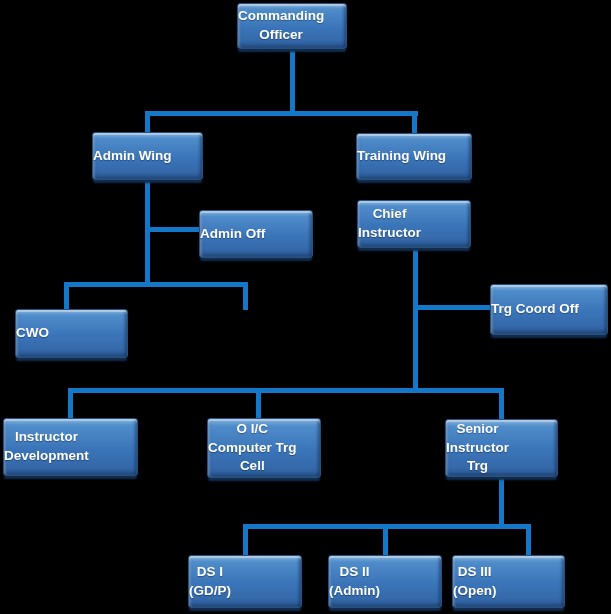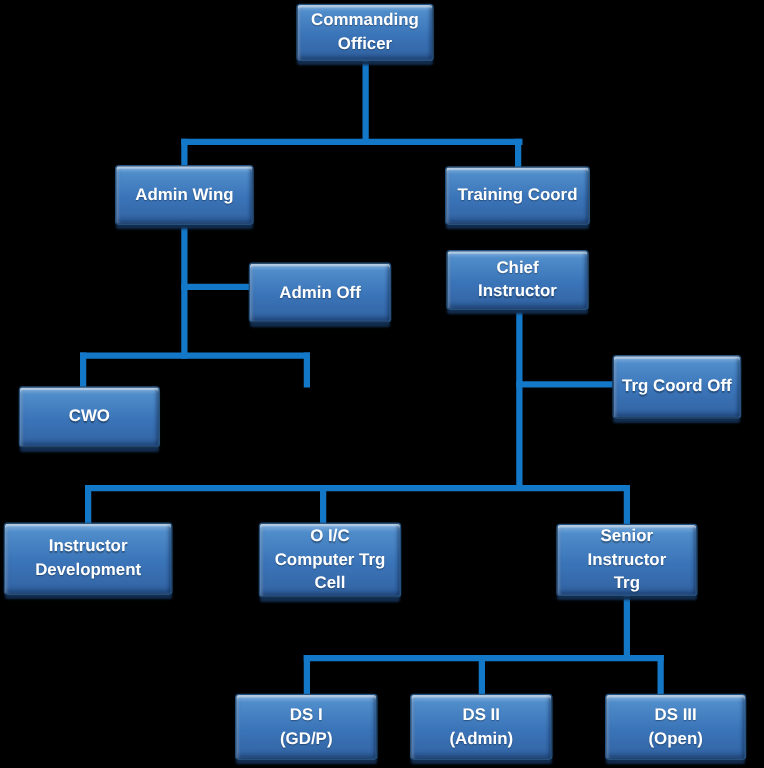--- a/index.html
+++ b/index.html
@@ -43,21 +43,20 @@
     border: 1px solid var(--node-border);
     border-radius: 3px;
     box-shadow:
       0 4px 2px -1px var(--node-shadow),
       inset 0 2px 1px rgba(255,255,255,0.45),
       inset 2px 0 2px rgba(255,255,255,0.20),
       inset -2px 0 3px rgba(0,25,60,0.35),
       inset 0 -3px 4px rgba(0,25,60,0.40);
     display: flex;
     align-items: center;
-    justify-content: center;
   }
   .node-label {
     color: var(--node-text);
     font-size: 13.5px;
     font-weight: bold;
     line-height: 1.4;
     text-align: center;
     white-space: pre-line;
     text-shadow: 0 1px 1px rgba(0,0,0,0.35);
   }
@@ -89,33 +88,33 @@
   <div class="conn" style="left:526px;top:524px;width:5px;height:32px"></div>
 
   <div class="node" style="left:237px;top:3px;width:110px;height:46px">
     <span class="node-label">Commanding
 Officer</span>
   </div>
   <div class="node" style="left:92px;top:132px;width:111px;height:48px">
     <span class="node-label">Admin Wing</span>
   </div>
   <div class="node" style="left:356px;top:133px;width:116px;height:47px">
-    <span class="node-label">Training Coord</span>
+    <span class="node-label">Training Wing</span>
   </div>
   <div class="node" style="left:199px;top:210px;width:114px;height:48px">
     <span class="node-label">Admin Off</span>
   </div>
   <div class="node" style="left:357px;top:200px;width:114px;height:48px">
     <span class="node-label">Chief
 Instructor</span>
   </div>
   <div class="node" style="left:15px;top:309px;width:113px;height:49px">
     <span class="node-label">CWO</span>
   </div>
-  <div class="node" style="left:490px;top:284px;width:103px;height:51px">
+  <div class="node" style="left:490px;top:284px;width:118px;height:51px">
     <span class="node-label">Trg Coord Off</span>
   </div>
   <div class="node" style="left:3px;top:418px;width:135px;height:58px">
     <span class="node-label">Instructor
 Development</span>
   </div>
   <div class="node" style="left:207px;top:418px;width:114px;height:60px">
     <span class="node-label">O I/C
 Computer Trg
 Cell</span>
@@ -126,18 +125,18 @@
 Trg</span>
   </div>
   <div class="node" style="left:188px;top:555px;width:114px;height:53px">
     <span class="node-label">DS I
 (GD/P)</span>
   </div>
   <div class="node" style="left:328px;top:555px;width:114px;height:53px">
     <span class="node-label">DS II
 (Admin)</span>
   </div>
-  <div class="node" style="left:484px;top:555px;width:113px;height:53px">
+  <div class="node" style="left:452px;top:555px;width:113px;height:53px">
     <span class="node-label">DS III
 (Open)</span>
   </div>
 
 </div>
 
 </body></html>

